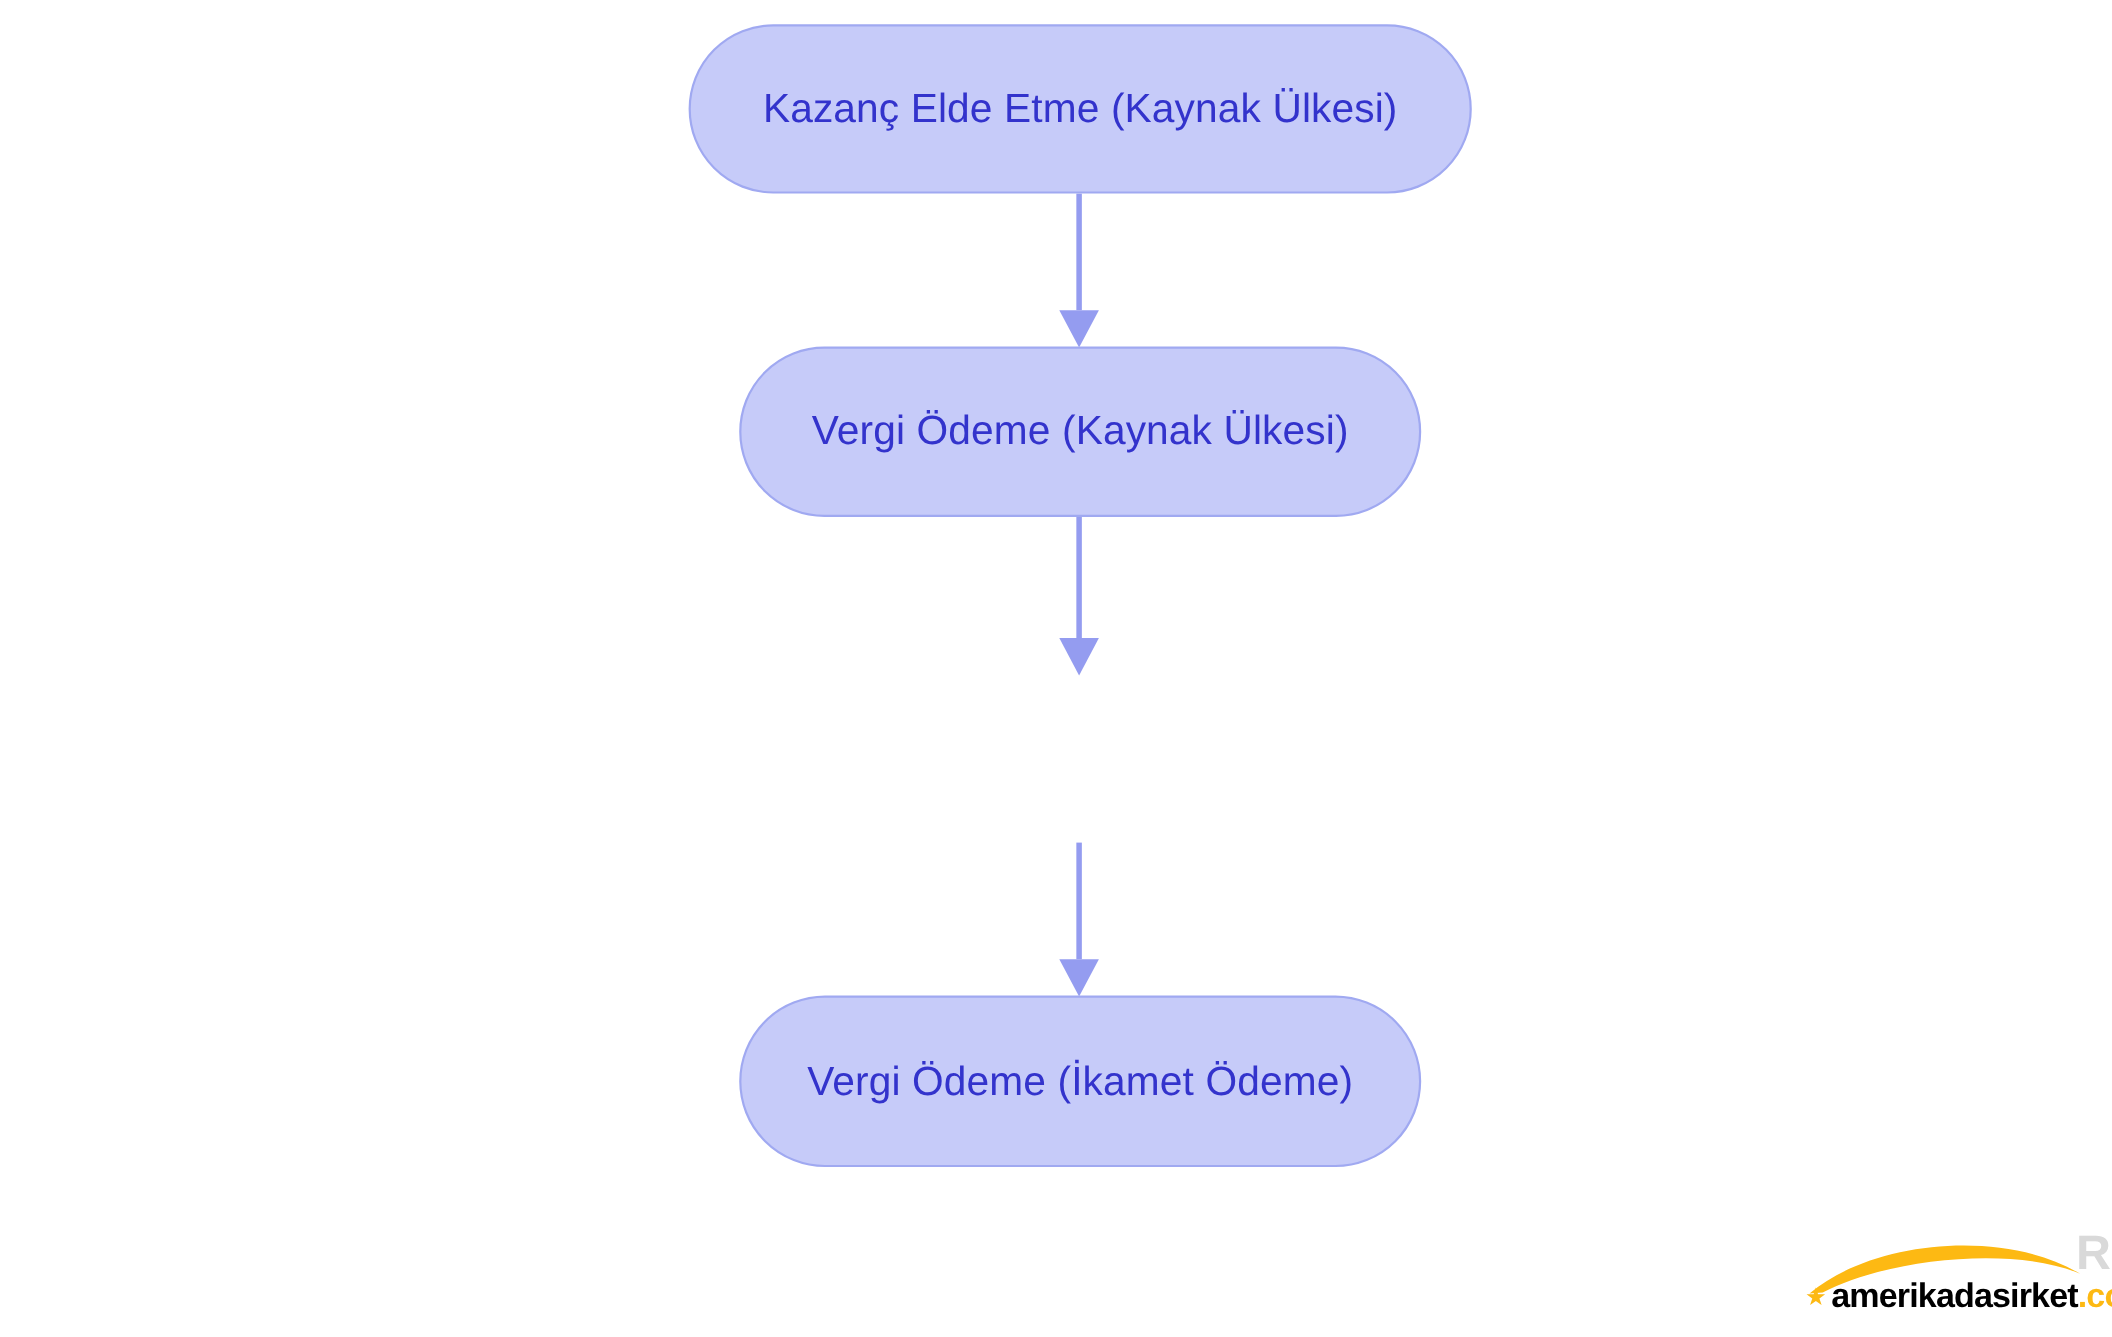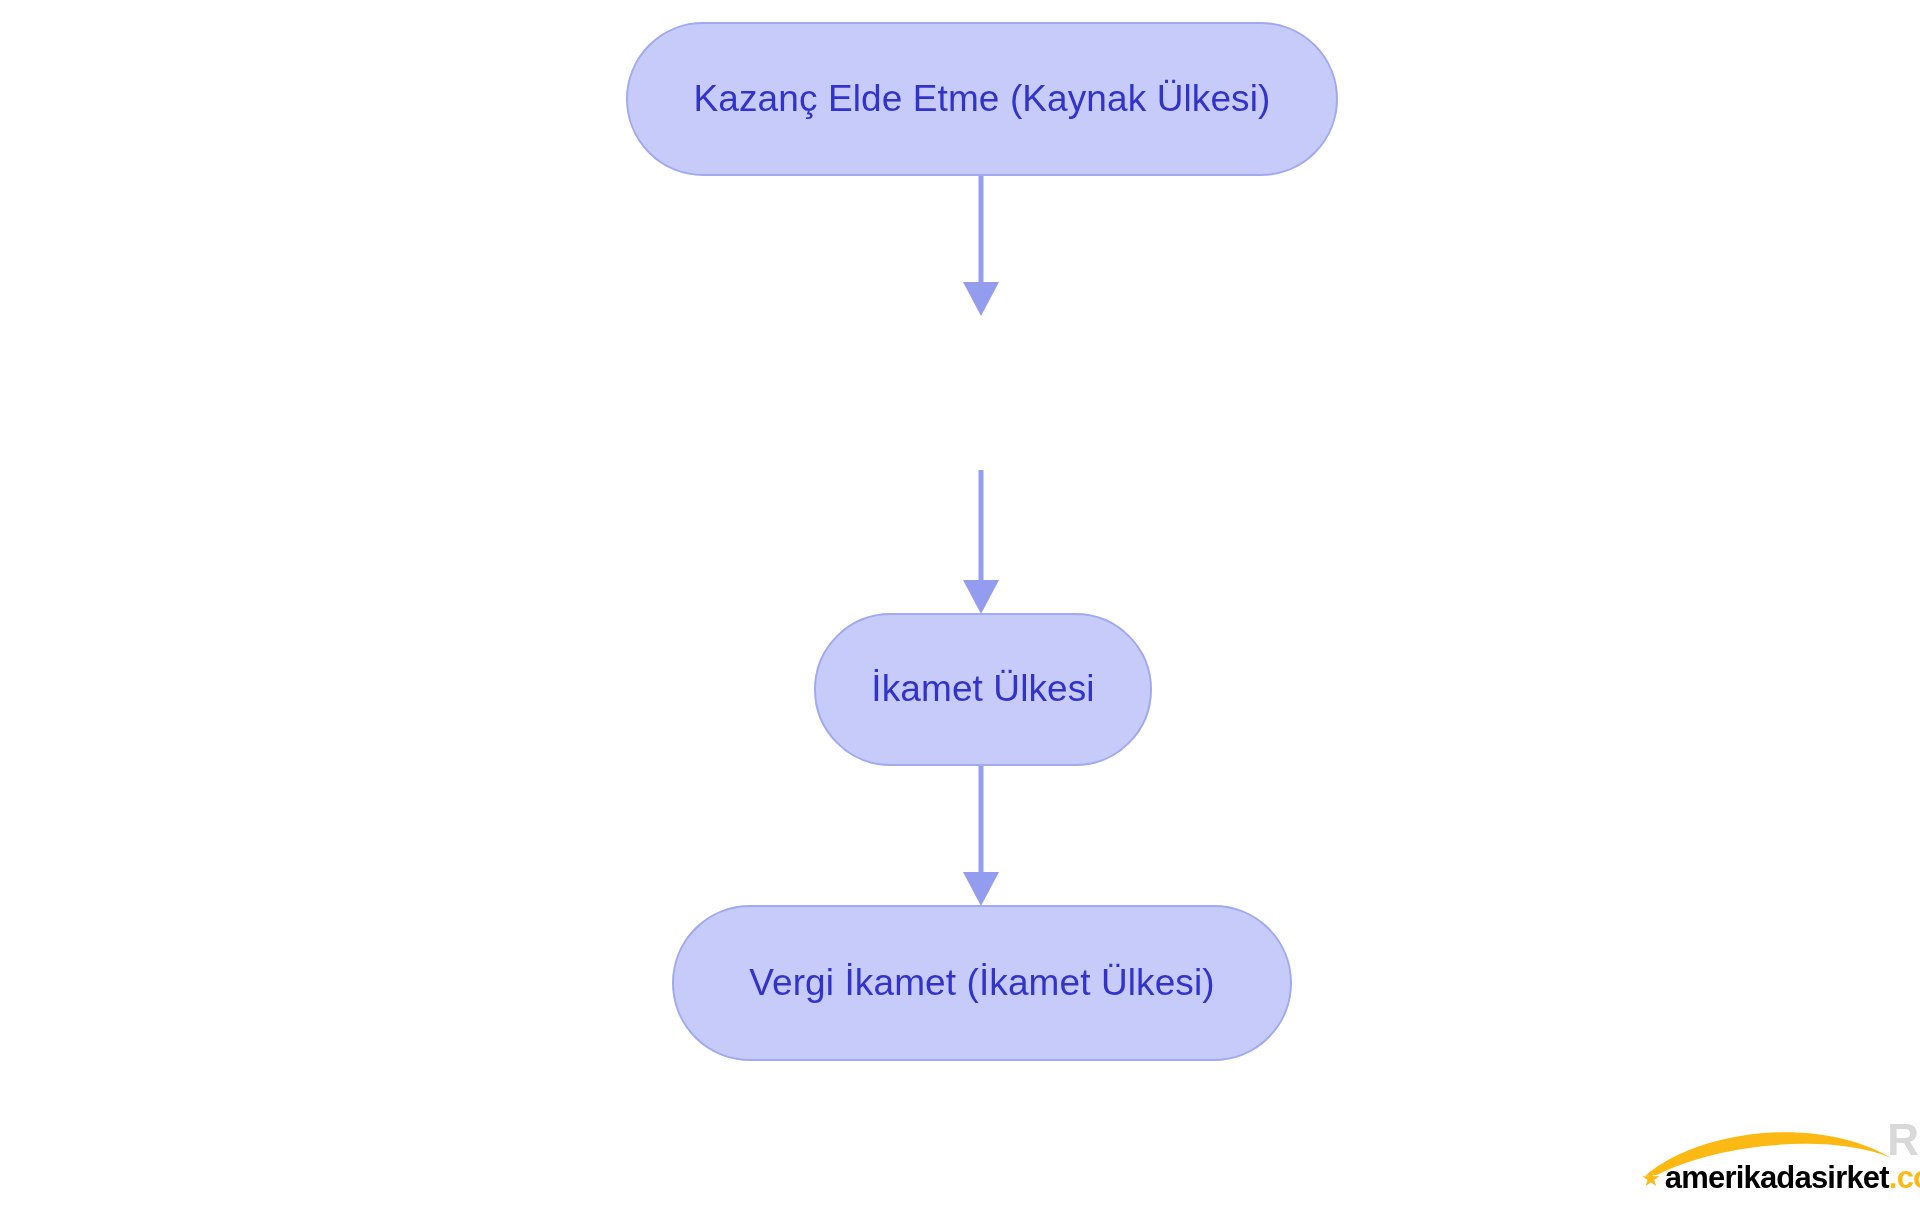--- a/index.html
+++ b/index.html
@@ -153,37 +153,37 @@
 
   <div class="flow-node" id="node-1">
     <span class="flow-node-label">Kazanç Elde Etme (Kaynak Ülkesi)</span>
   </div>
 
   <div class="connector" id="connector-1">
     <div class="connector-line"></div>
     <div class="connector-head"></div>
   </div>
 
+  <div class="flow-node" id="node-2">
+    <span class="flow-node-label">Vergi Ödeme (Kaynak Ülkesi)</span>
+  </div>
 
   <div class="connector" id="connector-2">
     <div class="connector-line"></div>
     <div class="connector-head"></div>
   </div>
 
-  <div class="flow-node" id="node-3">
-    <span class="flow-node-label">İkamet Ülkesi</span>
-  </div>
 
   <div class="connector" id="connector-3">
     <div class="connector-line"></div>
     <div class="connector-head"></div>
   </div>
 
   <div class="flow-node" id="node-4">
-    <span class="flow-node-label">Vergi İkamet (İkamet Ülkesi)</span>
+    <span class="flow-node-label">Vergi Ödeme (İkamet Ödeme)</span>
   </div>
 
   <div id="watermark-logo">
     <svg id="logo-swoosh" viewBox="0 0 280 62">
       <path d="M4 58 C 60 10, 180 -2, 250 40 C 190 14, 75 26, 16 57 Z" fill="#fdb913"></path>
     </svg>
     <span id="logo-ghost-r">R</span>
     <div id="logo-wordmark">
       <span id="logo-star">★</span>
       <span class="logo-text-dark">amerikadasirket</span>

